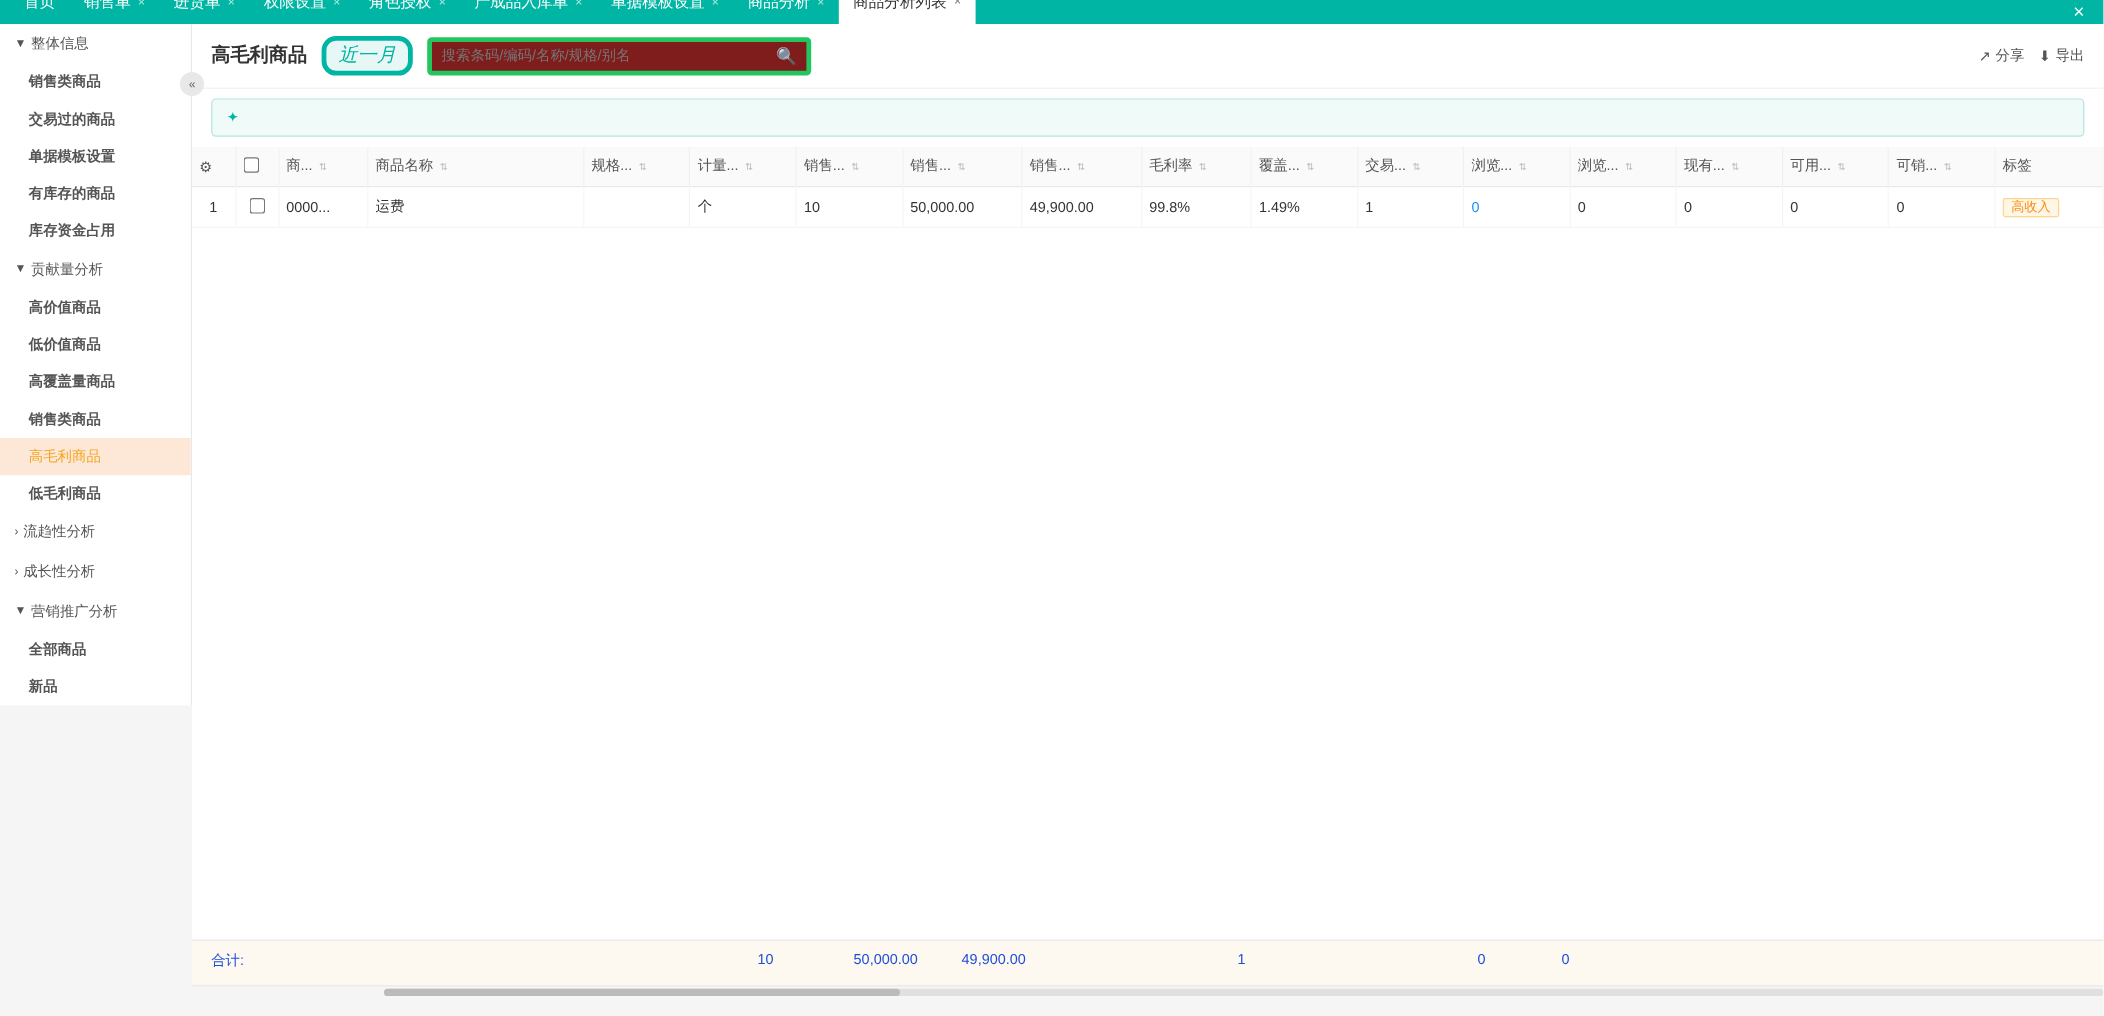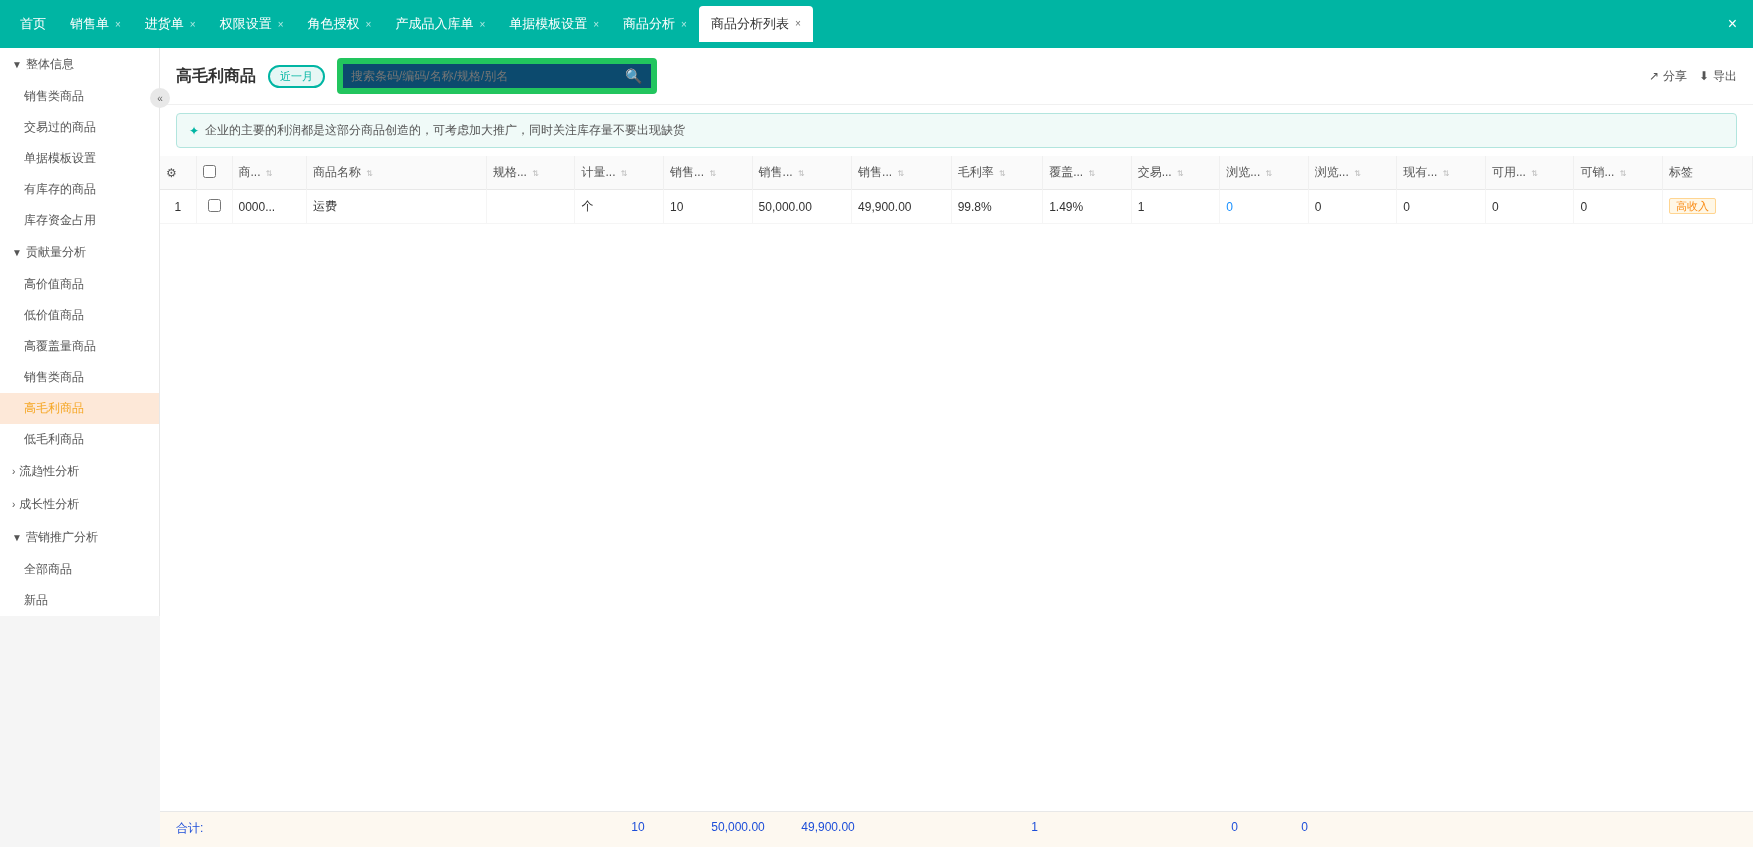--- a/index.html
+++ b/index.html
@@ -1,23 +1,23 @@
 <!DOCTYPE html>
 <html><head>
   <meta charset="utf-8">
   <style>
     * { margin: 0; padding: 0; box-sizing: border-box; }
     body { font-family: 'Microsoft YaHei', Arial, sans-serif; font-size: 12px; background: #f5f5f5; overflow: hidden; width: 1753px; height: 847px; }
 
     
     .top-nav {
       display: flex;
-      align-items: center;
+      align-items: flex-end;
       background: #00b5a3;
-      height: 48px;
+      height: 20px;
       padding: 0 8px;
       gap: 0;
     }
     .nav-item {
       display: flex;
       align-items: center;
       padding: 0 12px;
       height: 36px;
       color: #fff;
       font-size: 13px;
@@ -70,20 +70,21 @@
       cursor: pointer;
       font-weight: 500;
     }
     .sidebar-group-header .arrow { margin-right: 4px; font-size: 10px; }
     .sidebar-item {
       padding: 7px 12px 7px 24px;
       color: #555;
       font-size: 12px;
       cursor: pointer;
       white-space: nowrap;
+      font-weight: bold;
     }
     .sidebar-item.active {
       background: #fde8d8;
       color: #f5a623;
       font-weight: 500;
     }
     .sidebar-wrapper {
       position: relative;
     }
 
@@ -105,41 +106,42 @@
       gap: 12px;
       background: #fff;
     }
     .content-title {
       font-size: 16px;
       font-weight: bold;
       color: #333;
     }
     .filter-btn {
       background: #f0f0f0;
-      border: 2px solid #0f766e;
+      border: 4px solid #0f766e;
       border-radius: 12px;
       padding: 2px 10px;
-      font-size: 11px;
+      font-size: 16px;
       color: #555;
       cursor: pointer;
+      font-style: italic;
     }
     .filter-btn.active {
       background: #e6f7f5;
       border-color: #00b5a3;
       color: #00b5a3;
     }
     .search-box {
       display: flex;
-      align-items: center;
-      border: 6px solid #22c55e;
+      align-items: flex-start;
+      border: 4px solid #22c55e;
       border-radius: 4px;
       padding: 4px 8px;
       flex: 1;
       max-width: 320px;
-      background: #0c4a6e;
+      background: #7f1d1d;
     }
     .search-box input {
       border: none;
       outline: none;
       font-size: 12px;
       color: #999;
       flex: 1;
       background: transparent;
     }
     .search-icon { color: #999; font-size: 14px; }
@@ -405,21 +407,20 @@
         </div>
         <div class="action-btn">
           <span>⬇</span>
           <span>导出</span>
         </div>
       </div>
     </div>
 
     <div class="info-banner">
       <span class="info-icon">✦</span>
-      <span>企业的主要的利润都是这部分商品创造的，可考虑加大推广，同时关注库存量不要出现缺货</span>
     </div>
 
     <div class="table-container">
       <table>
         <thead>
           <tr>
             <th style="width:36px;">
               <span>⚙</span>
             </th>
             <th style="width:36px;">

